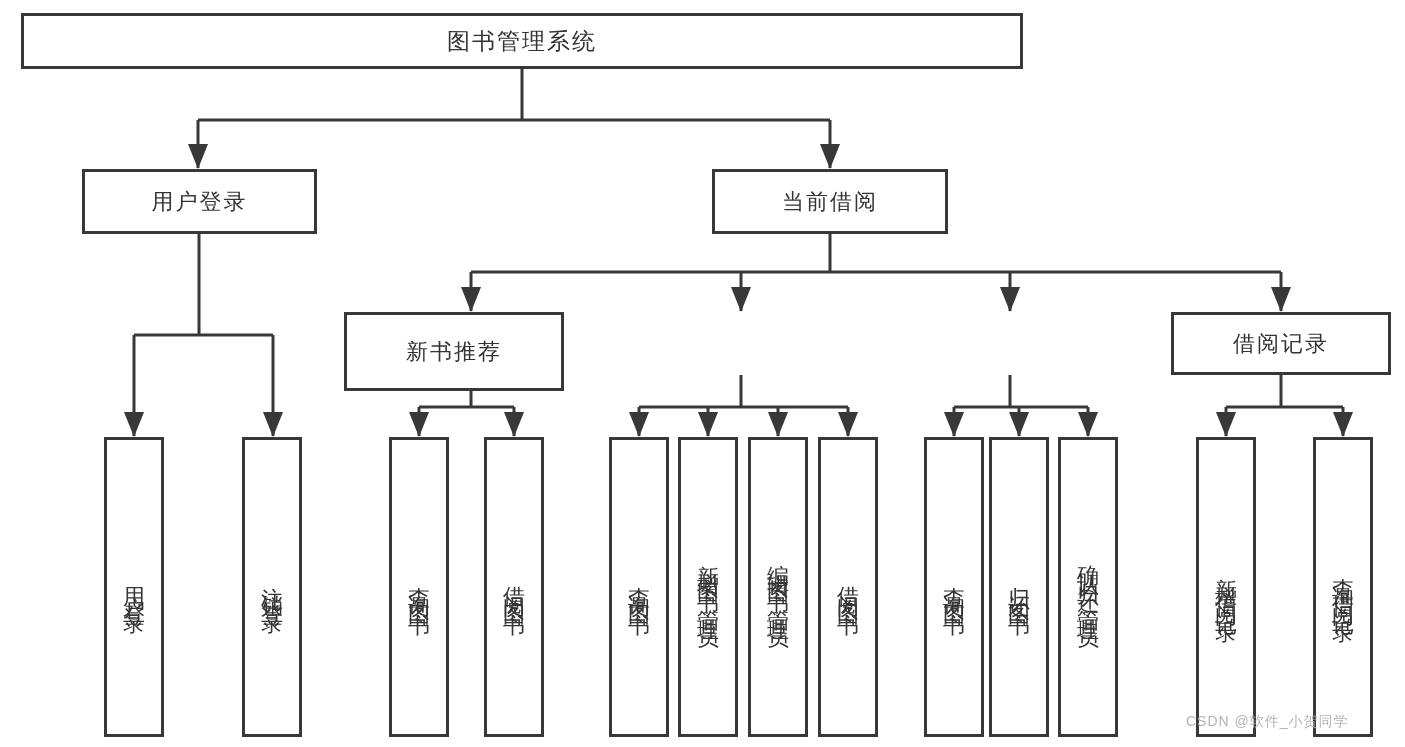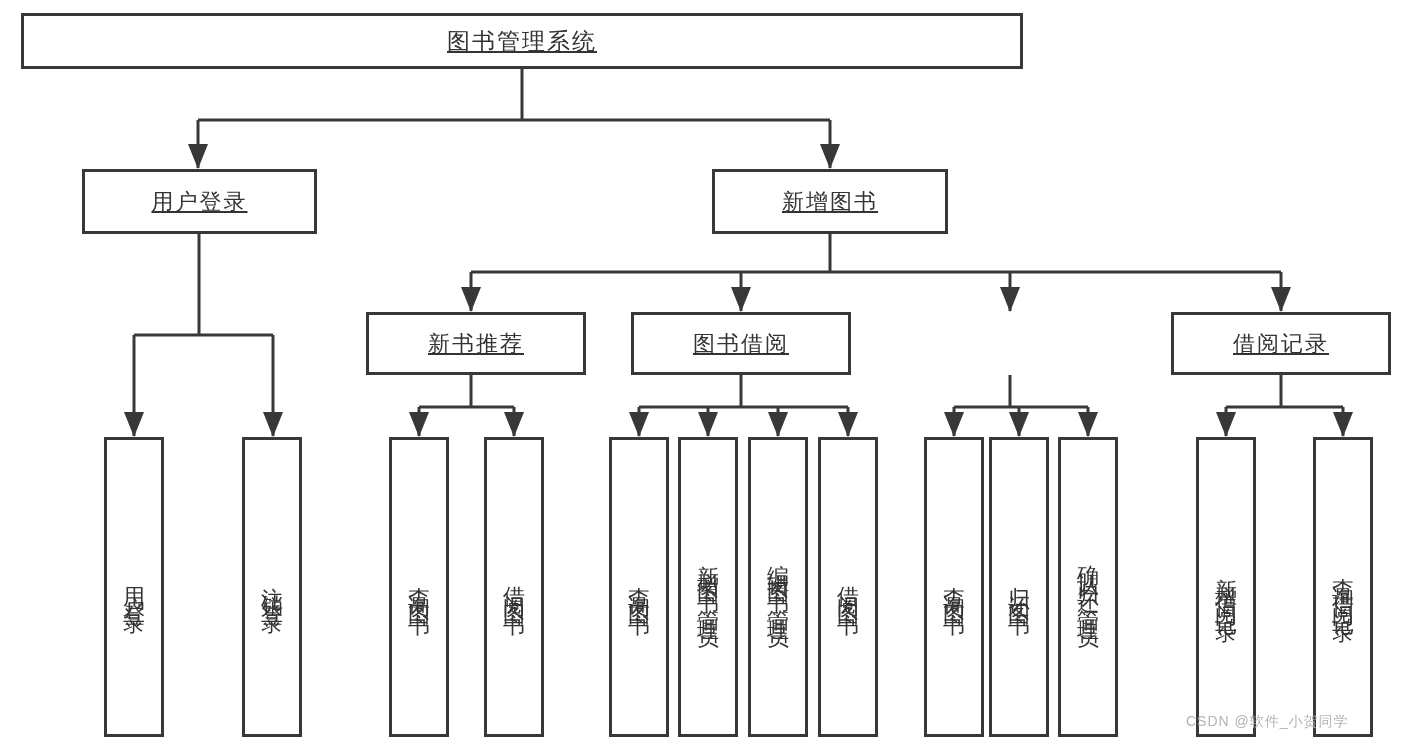--- a/index.html
+++ b/index.html
@@ -22,21 +22,20 @@
     z-index: 2;
     background: #ffffff;
     border: 3px solid #383838;
     display: flex;
     align-items: center;
     justify-content: center;
     color: #333333;
     font-size: 22px;
     letter-spacing: 2px;
     white-space: nowrap;
-    text-decoration: underline;
   }
   .lvl1 { font-size: 23px; }
 
   .vbox {
     position: absolute;
     z-index: 2;
     top: 437px;
     width: 60px;
     height: 300px;
     background: #ffffff;
@@ -127,28 +126,25 @@
   </svg>
 
   <div class="box lvl1" style="left:21px; top:13px; width:1002px; height:56px">
     <span>图书管理系统</span>
   </div>
 
   <div class="box" style="left:82px; top:169px; width:235px; height:65px">
     <span>用户登录</span>
   </div>
   <div class="box" style="left:712px; top:169px; width:236px; height:65px">
-    <span>新增图书</span>
+    <span>当前借阅</span>
   </div>
 
-  <div class="box" style="left:366px; top:312px; width:220px; height:63px">
+  <div class="box" style="left:344px; top:312px; width:220px; height:79px">
     <span>新书推荐</span>
-  </div>
-  <div class="box" style="left:631px; top:312px; width:220px; height:63px">
-    <span>图书借阅</span>
   </div>
   <div class="box" style="left:1171px; top:312px; width:220px; height:63px">
     <span>借阅记录</span>
   </div>
 
   <div class="vbox" style="left:104px">
     <span class="vtext">用户登录</span>
   </div>
   <div class="vbox" style="left:242px">
     <span class="vtext">注销登录</span>

